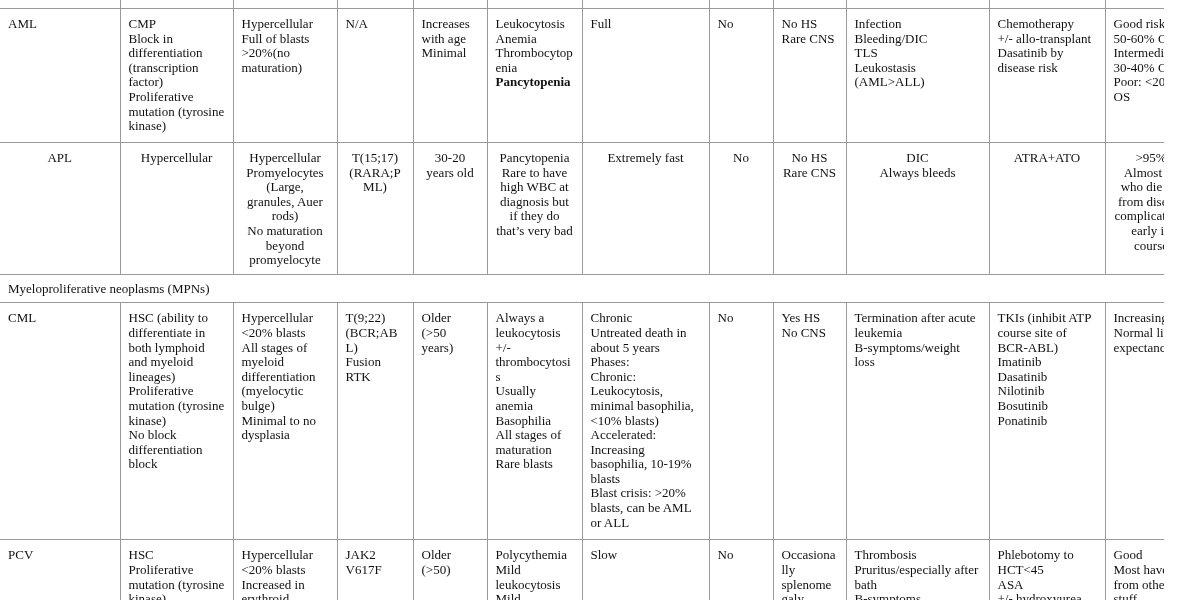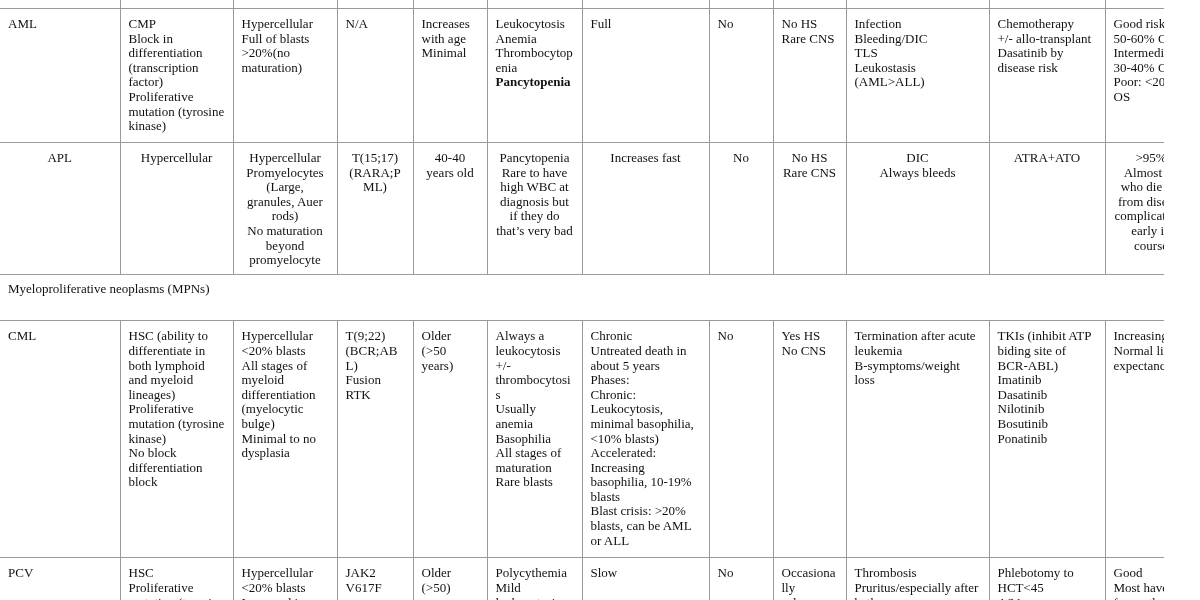--- a/index.html
+++ b/index.html
@@ -34,21 +34,21 @@
     vertical-align: top;
     padding: 8px 8px 6px 8px;
     white-space: pre-line;
     word-wrap: break-word;
     overflow-wrap: break-word;
   }
   table.leuk td:first-child { border-left: none; }
   tr.spacer td { height: 11px; padding: 0; }
   tr.r-aml td { height: 119px; }
   tr.r-apl td { height: 105px; text-align: center; }
-  tr.r-section td { height: 14px; padding: 7px 8px 24px 8px; }
+  tr.r-section td { height: 14px; padding: 7px 8px 6px 8px; }
   tr.r-cml td { height: 222px; }
   tr.r-pcv td { height: 160px; }
   .bold { font-weight: bold; }
 </style>
 </head>
 <body>
 
 <div class="page">
   <table class="leuk">
     <colgroup>
@@ -113,24 +113,24 @@
       </tr>
 
       <tr class="r-apl">
         <td>APL</td>
         <td>Hypercellular</td>
         <td>Hypercellular
 Promyelocytes (Large, granules, Auer rods)
 No maturation beyond promyelocyte</td>
         <td>T(15;17)
 (RARA;PML)</td>
-        <td>40-40 years old</td>
+        <td>30-20 years old</td>
         <td>Pancytopenia
 Rare to have high WBC at diagnosis but if they do that’s very bad</td>
-        <td>Increases fast</td>
+        <td>Extremely fast</td>
         <td>No</td>
         <td>No HS
 Rare CNS</td>
         <td>DIC
 Always bleeds</td>
         <td>ATRA+ATO</td>
         <td>&gt;95%
 Almost all who die are from disease complications early in course</td>
       </tr>
 
@@ -162,21 +162,21 @@
 Untreated death in about 5 years
 Phases:
 Chronic: Leukocytosis, minimal basophilia, &lt;10% blasts)
 Accelerated: Increasing basophilia, 10-19% blasts
 Blast crisis: &gt;20% blasts, can be AML or ALL</td>
         <td>No</td>
         <td>Yes HS
 No CNS</td>
         <td>Termination after acute leukemia
 B-symptoms/weight loss</td>
-        <td>TKIs (inhibit ATP biding site of BCR-ABL)
+        <td>TKIs (inhibit ATP course site of BCR-ABL)
 Imatinib
 Dasatinib
 Nilotinib
 Bosutinib
 Ponatinib</td>
         <td>Increasing
 Normal life expectancy</td>
       </tr>
 
       <tr class="r-pcv">

